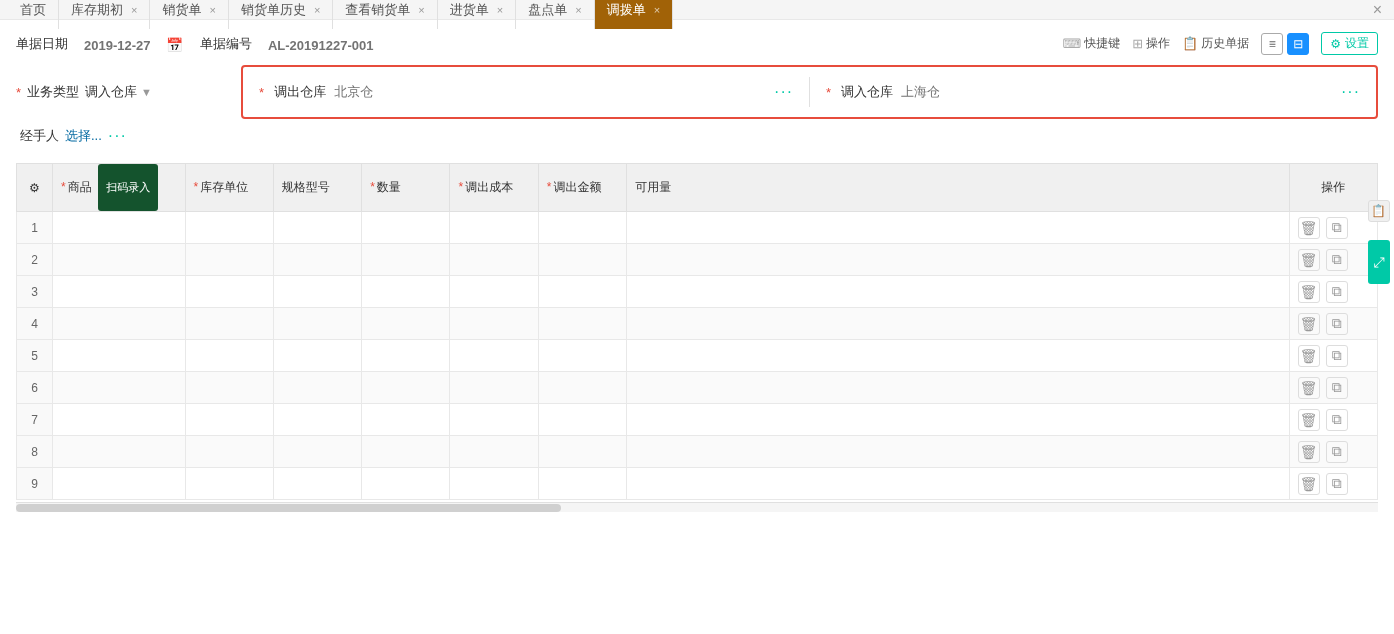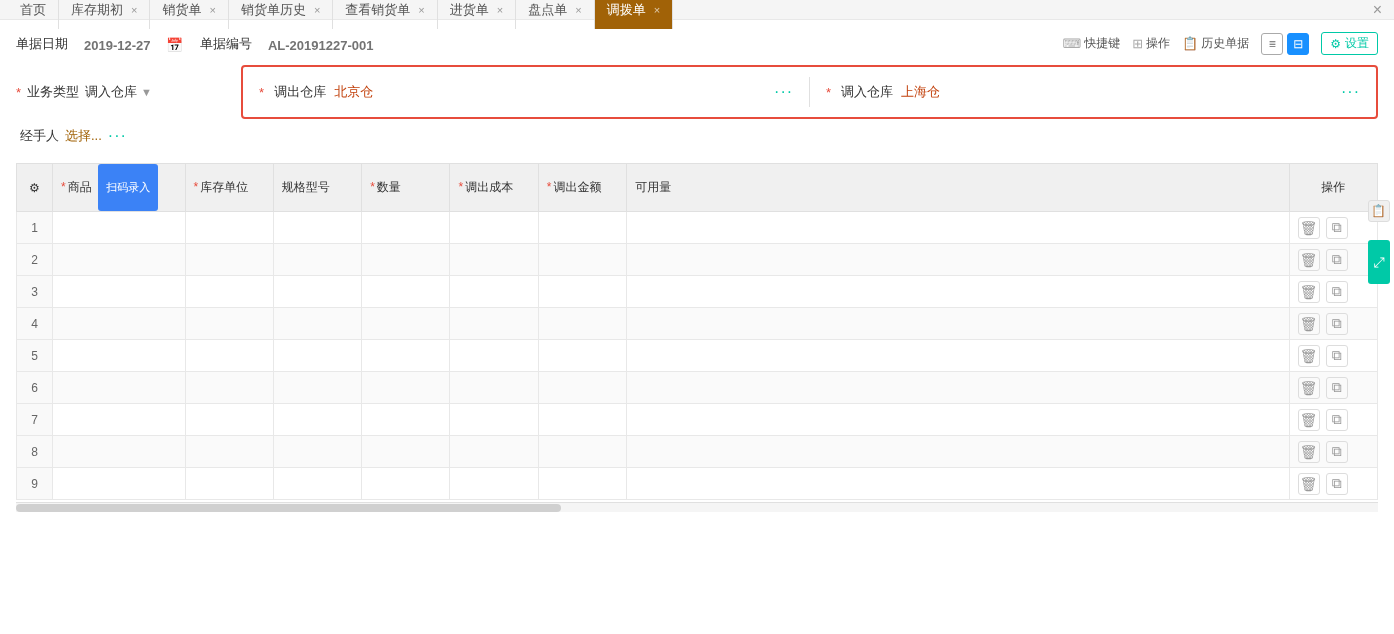--- a/index.html
+++ b/index.html
@@ -92,21 +92,21 @@
       flex: 1;
     }
     .warehouse-field {
       display: flex;
       align-items: center;
       gap: 8px;
       flex: 1;
     }
     .warehouse-field .required { color: #e74c3c; margin-right: 2px; }
     .warehouse-field .field-name { color: #333; }
-    .warehouse-field .field-val { color: #c2410c; font-weight: 400; }
+    .warehouse-field .field-val { color: #737373; font-weight: 400; }
     .warehouse-divider {
       width: 1px;
       height: 30px;
       background: #e0e0e0;
       margin: 0 16px;
     }
     .dots-btn {
       color: #00c9a7;
       cursor: pointer;
       font-size: 16px;
@@ -131,21 +131,21 @@
     .form-field .label { color: #333; }
     .select-field {
       display: flex;
       align-items: center;
       gap: 4px;
       min-width: 140px;
       cursor: pointer;
       color: #333;
     }
     .select-arrow { color: #999; font-size: 11px; }
-    .placeholder-text { color: #a16207; }
+    .placeholder-text { color: #0369a1; }
     .more-dots { color: #00c9a7; cursor: pointer; font-size: 16px; letter-spacing: 1px; }
 
     
     .data-table {
       width: 100%;
       border-collapse: collapse;
       margin-top: 10px;
       font-size: 12px;
     }
     .data-table thead tr {
@@ -171,21 +171,21 @@
       color: #333;
     }
     .data-table tbody td.row-num {
       text-align: center;
       color: #666;
       background: #f9f9f9;
       width: 36px;
     }
 
     .scan-btn {
-      background: #3b82f6;
+      background: #14532d;
       color: #fff;
       border: none;
       border-radius: 3px;
       padding: 16px 8px;
       font-size: 11px;
       cursor: pointer;
       white-space: nowrap;
     }
 
     .action-icons {

